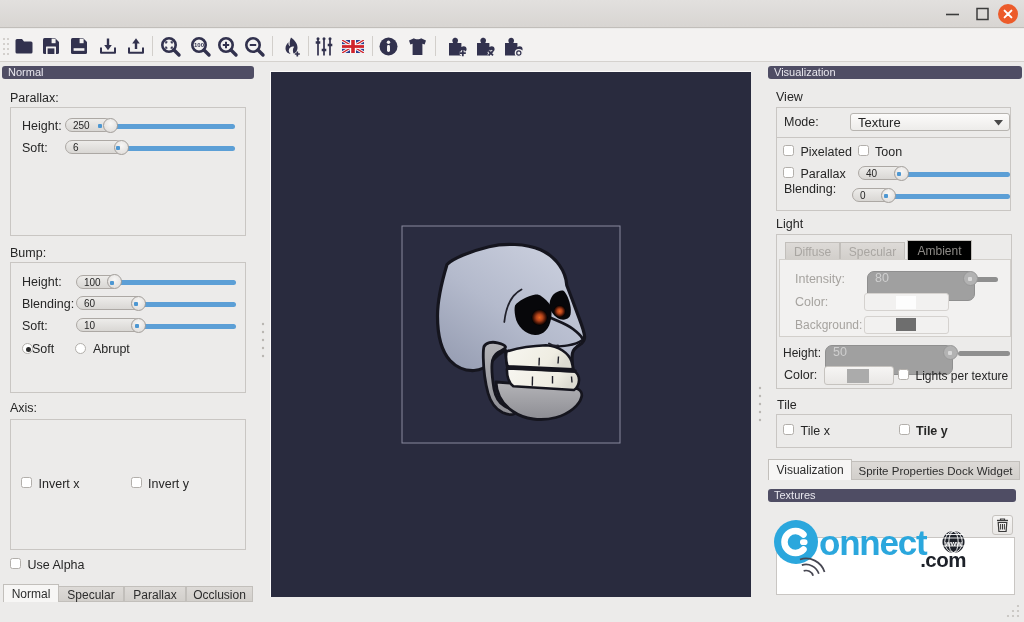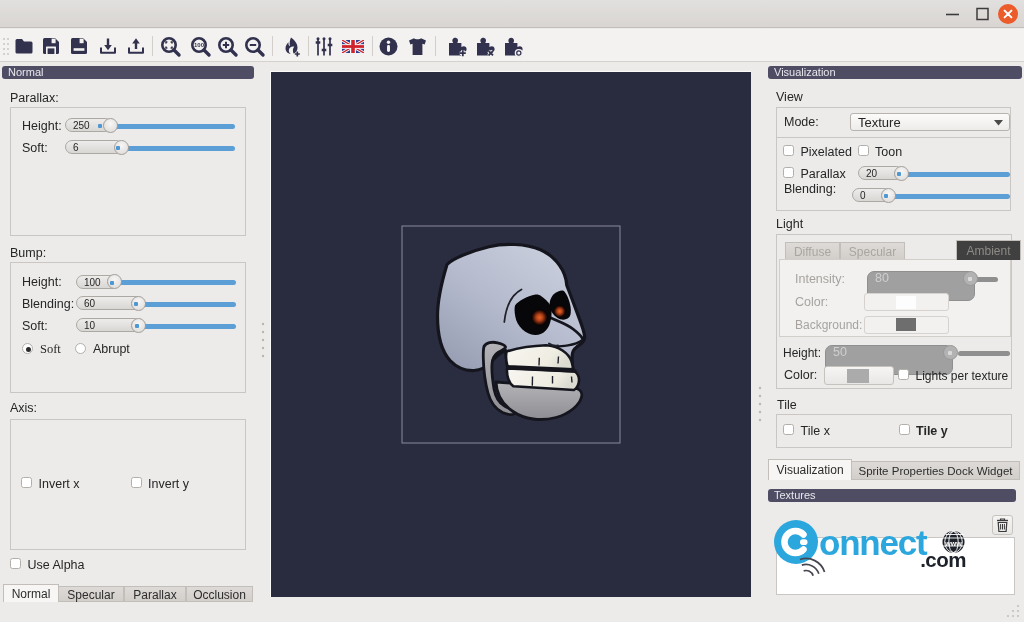--- a/index.html
+++ b/index.html
@@ -241,21 +241,21 @@
 
 <div class="lbl" style="left:22px;top:319px;">Soft:</div>
 <div class="track" style="left:140px;top:323.5px;width:96px;"></div>
 <div class="pill" style="left:76px;top:318px;width:65px;">10</div>
 <div class="knob" style="left:131px;top:317.5px;"></div>
 <div class="bsq" style="left:135px;top:324px;"></div>
 
 <div class="radio" style="left:21.5px;top:342.5px;">
     <div class="rdot"></div>
   </div>
-<div class="lbl" style="left:40px;top:342px;font-family:Liberation Serif, serif;">Soft</div>
+<div class="lbl" style="left:32px;top:342px;">Soft</div>
 <div class="radio" style="left:74.5px;top:342.5px;"></div>
 <div class="lbl" style="left:93px;top:342px;">Abrupt</div>
 
 <div class="lbl" style="left:10px;top:401px;">Axis:</div>
 <div class="gbox" style="left:10px;top:419px;width:236px;height:131px;"></div>
 <div class="cb" style="left:21px;top:477px;"></div>
 <div class="lbl" style="left:38.5px;top:477px;">Invert x</div>
 <div class="cb" style="left:131px;top:477px;"></div>
 <div class="lbl" style="left:148px;top:477px;">Invert y</div>
 
@@ -397,37 +397,37 @@
   </svg>
 <div class="abs" style="left:777px;top:137px;width:233px;height:1px;background:#c9c6c3;"></div>
 <div class="cb" style="left:783px;top:145px;"></div>
 <div class="lbl" style="left:800.5px;top:145px;">Pixelated</div>
 <div class="cb" style="left:858px;top:145px;"></div>
 <div class="lbl" style="left:875px;top:145px;">Toon</div>
 
 <div class="cb" style="left:783px;top:167px;"></div>
 <div class="lbl" style="left:800.5px;top:167px;">Parallax</div>
 <div class="track" style="left:900px;top:171.5px;width:110px;"></div>
-<div class="pill" style="left:858px;top:166px;width:45px;">20</div>
+<div class="pill" style="left:858px;top:166px;width:45px;">40</div>
 <div class="knob" style="left:894px;top:165.5px;"></div>
 <div class="bsq" style="left:897px;top:172px;"></div>
 
 <div class="lbl" style="left:784px;top:182px;">Blending:</div>
 <div class="track" style="left:888px;top:193.5px;width:122px;"></div>
 <div class="pill" style="left:852px;top:188px;width:39px;">0</div>
 <div class="knob" style="left:881px;top:187.5px;"></div>
 <div class="bsq" style="left:884px;top:194px;"></div>
 
 <div class="lbl" style="left:776px;top:217px;">Light</div>
 <div class="gbox" style="left:776px;top:234px;width:236px;height:155px;"></div>
 
 <div class="tab" style="left:785px;top:242px;width:55px;height:18px;line-height:18px;color:#a9a6a2;">Diffuse</div>
 <div class="tab" style="left:840px;top:242px;width:65px;height:18px;line-height:18px;color:#a9a6a2;">Specular</div>
 <div class="gbox" style="left:779px;top:259px;width:232px;height:78px;background:#f2f1f0;border-color:#d2cfcb;"></div>
-<div class="tabact" style="left:956px;top:240px;width:65px;height:20px;line-height:20px;color:#8d8a86;background:#404040;">Ambient</div>
+<div class="tabact" style="left:907px;top:240px;width:65px;height:20px;line-height:20px;color:#8d8a86;background:#000000;">Ambient</div>
 
 <div class="dlbl" style="left:795px;top:272px;">Intensity:</div>
 <div class="gtrack" style="left:970px;top:276.5px;width:28px;"></div>
 <div class="gpill" style="left:867px;top:271px;width:108px;">80</div>
 <div class="gknob" style="left:963px;top:270.5px;"></div>
 <div class="gsq" style="left:968px;top:277px;"></div>
 
 <div class="dlbl" style="left:795px;top:295px;">Color:</div>
 <div class="gcbtn" style="left:864px;top:293px;width:85px;height:18px;"></div>
 <div class="abs" style="left:896px;top:295.5px;width:20px;height:13px;background:#fdfdfd;"></div>

